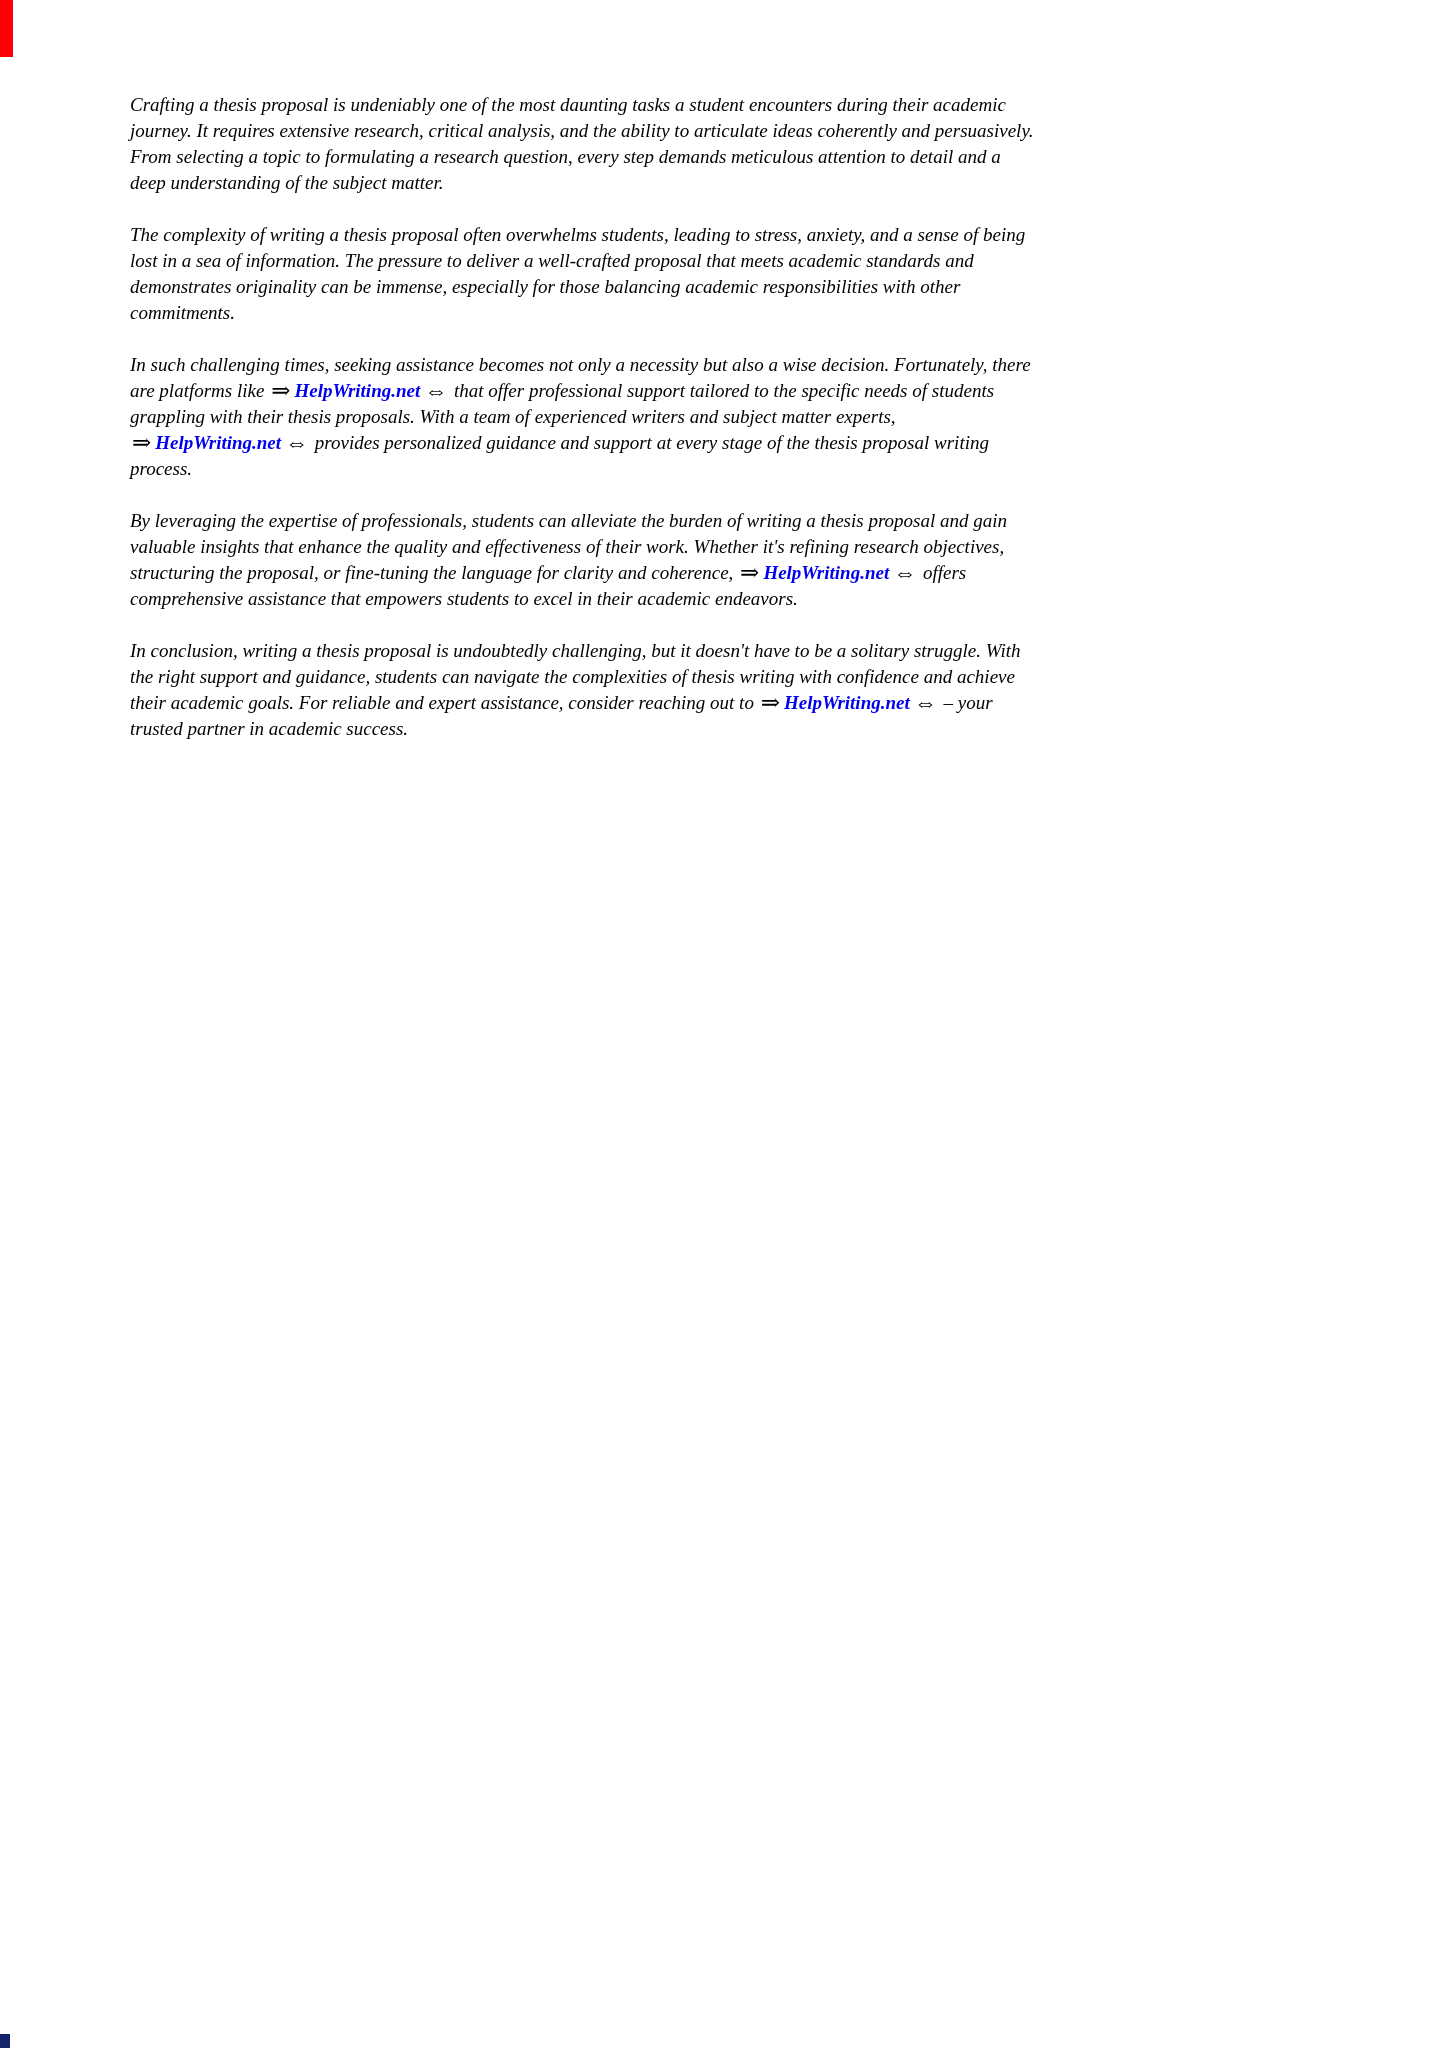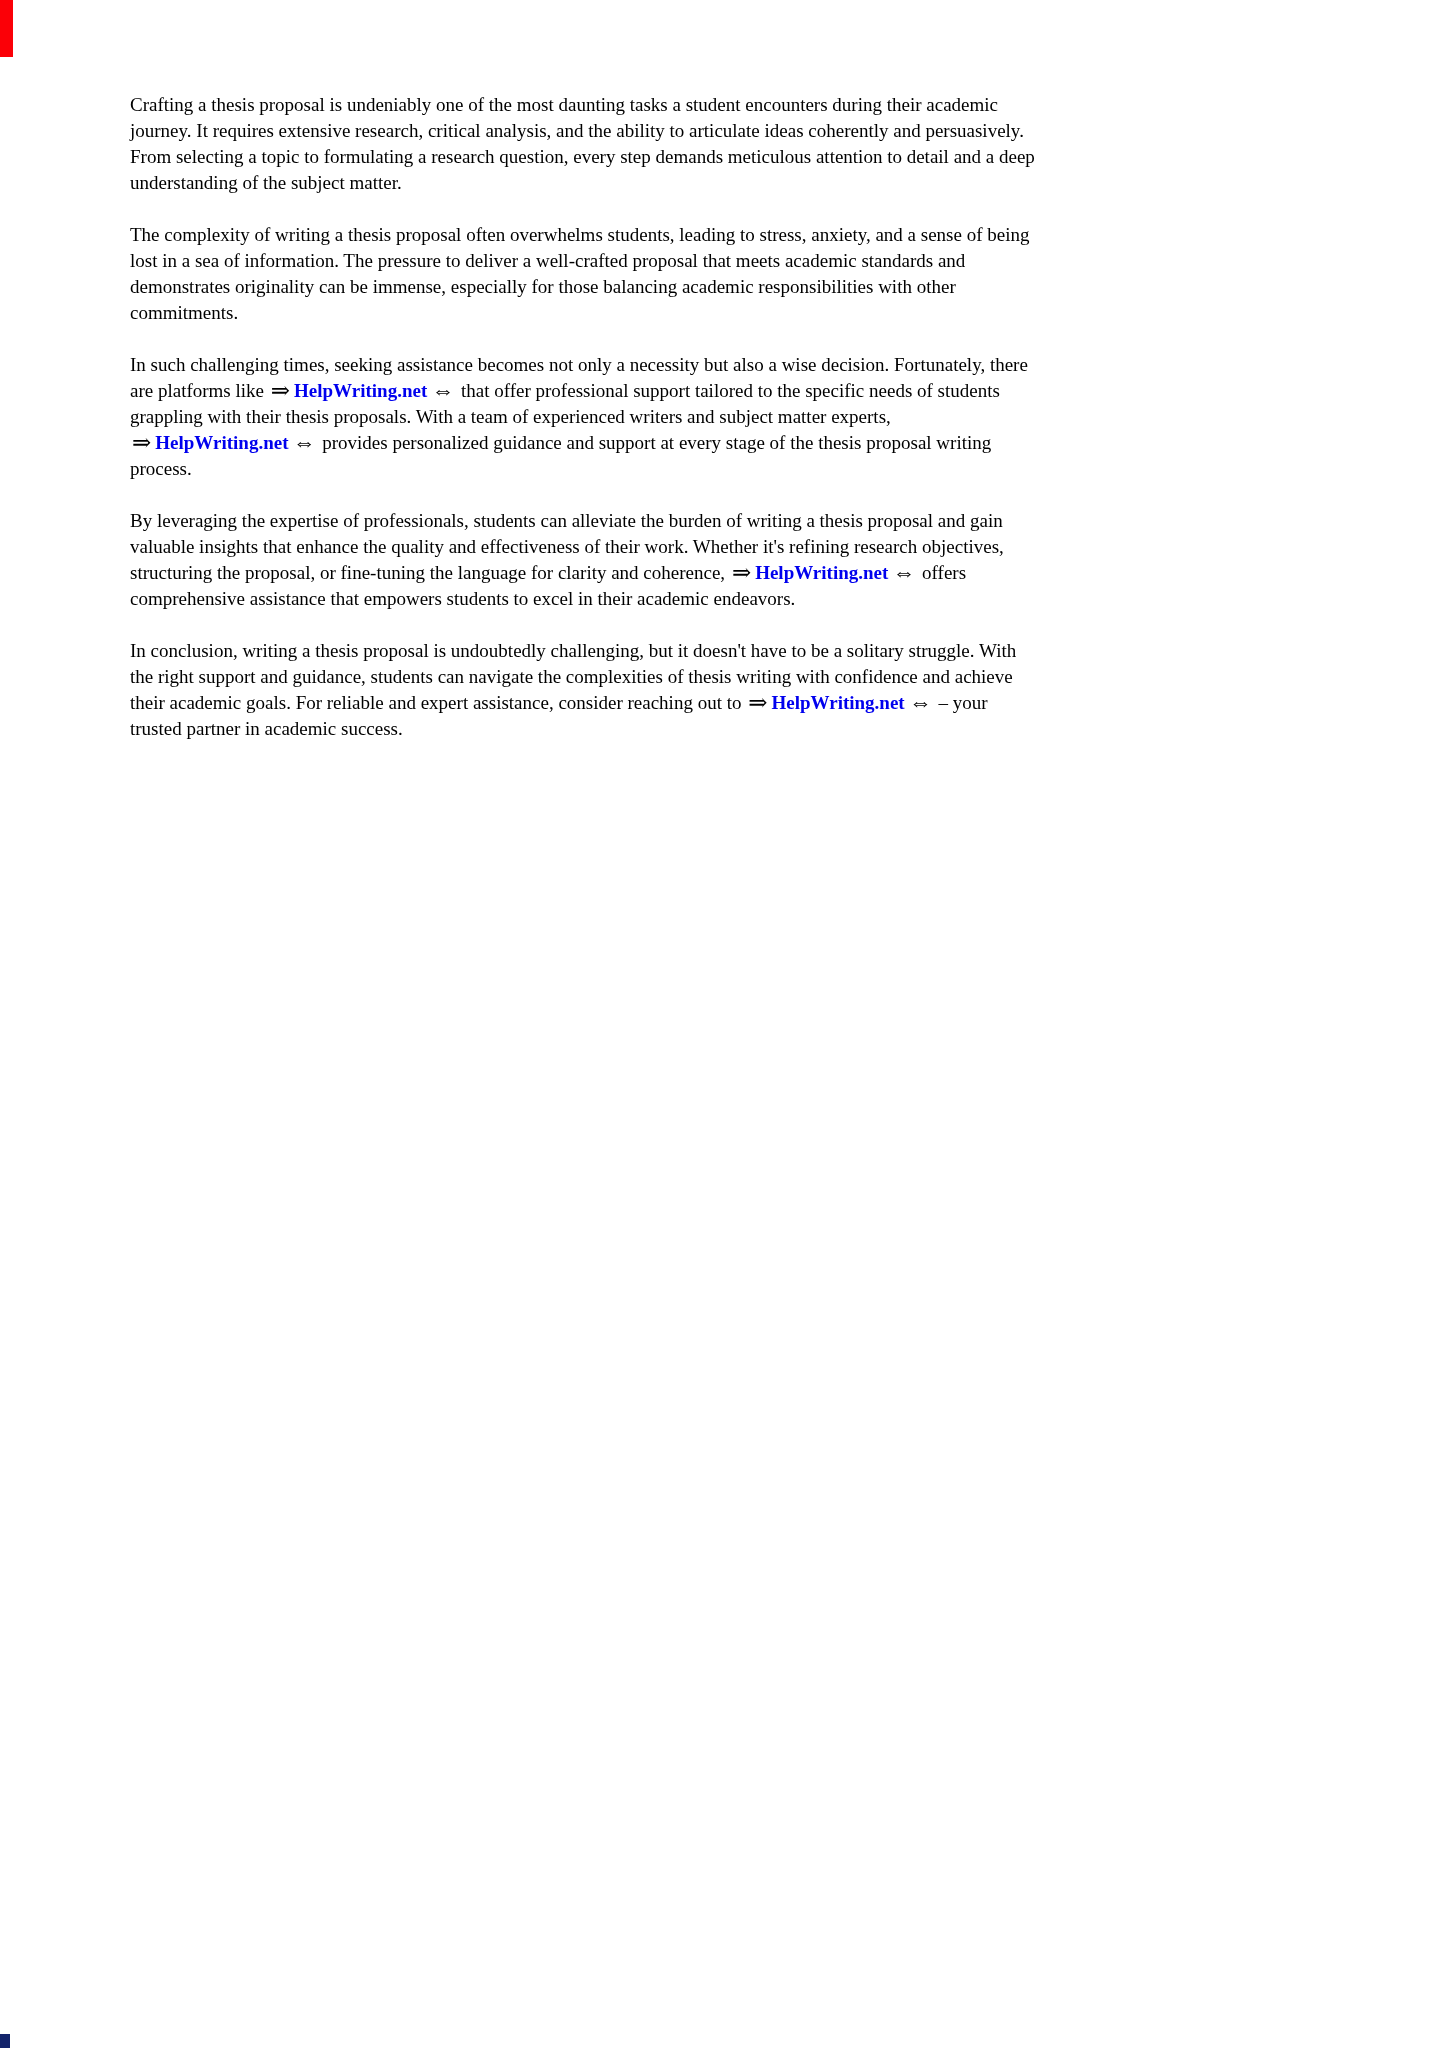--- a/index.html
+++ b/index.html
@@ -32,20 +32,21 @@
     top: 92px;
     left: 130px;
     width: 910px;
   }
   p.para {
     font-size: 19px;
     line-height: 26px;
     color: #000000;
     margin-bottom: 26px;
     text-align: left;
+    font-style: italic;
   }
   p.para .arrow {
     font-size: 23px;
     line-height: 26px;
     margin: 0 2px;
     color: #000000;
     vertical-align: -1px;
   }
   p.para a.doc-link {
     font-weight: bold;

